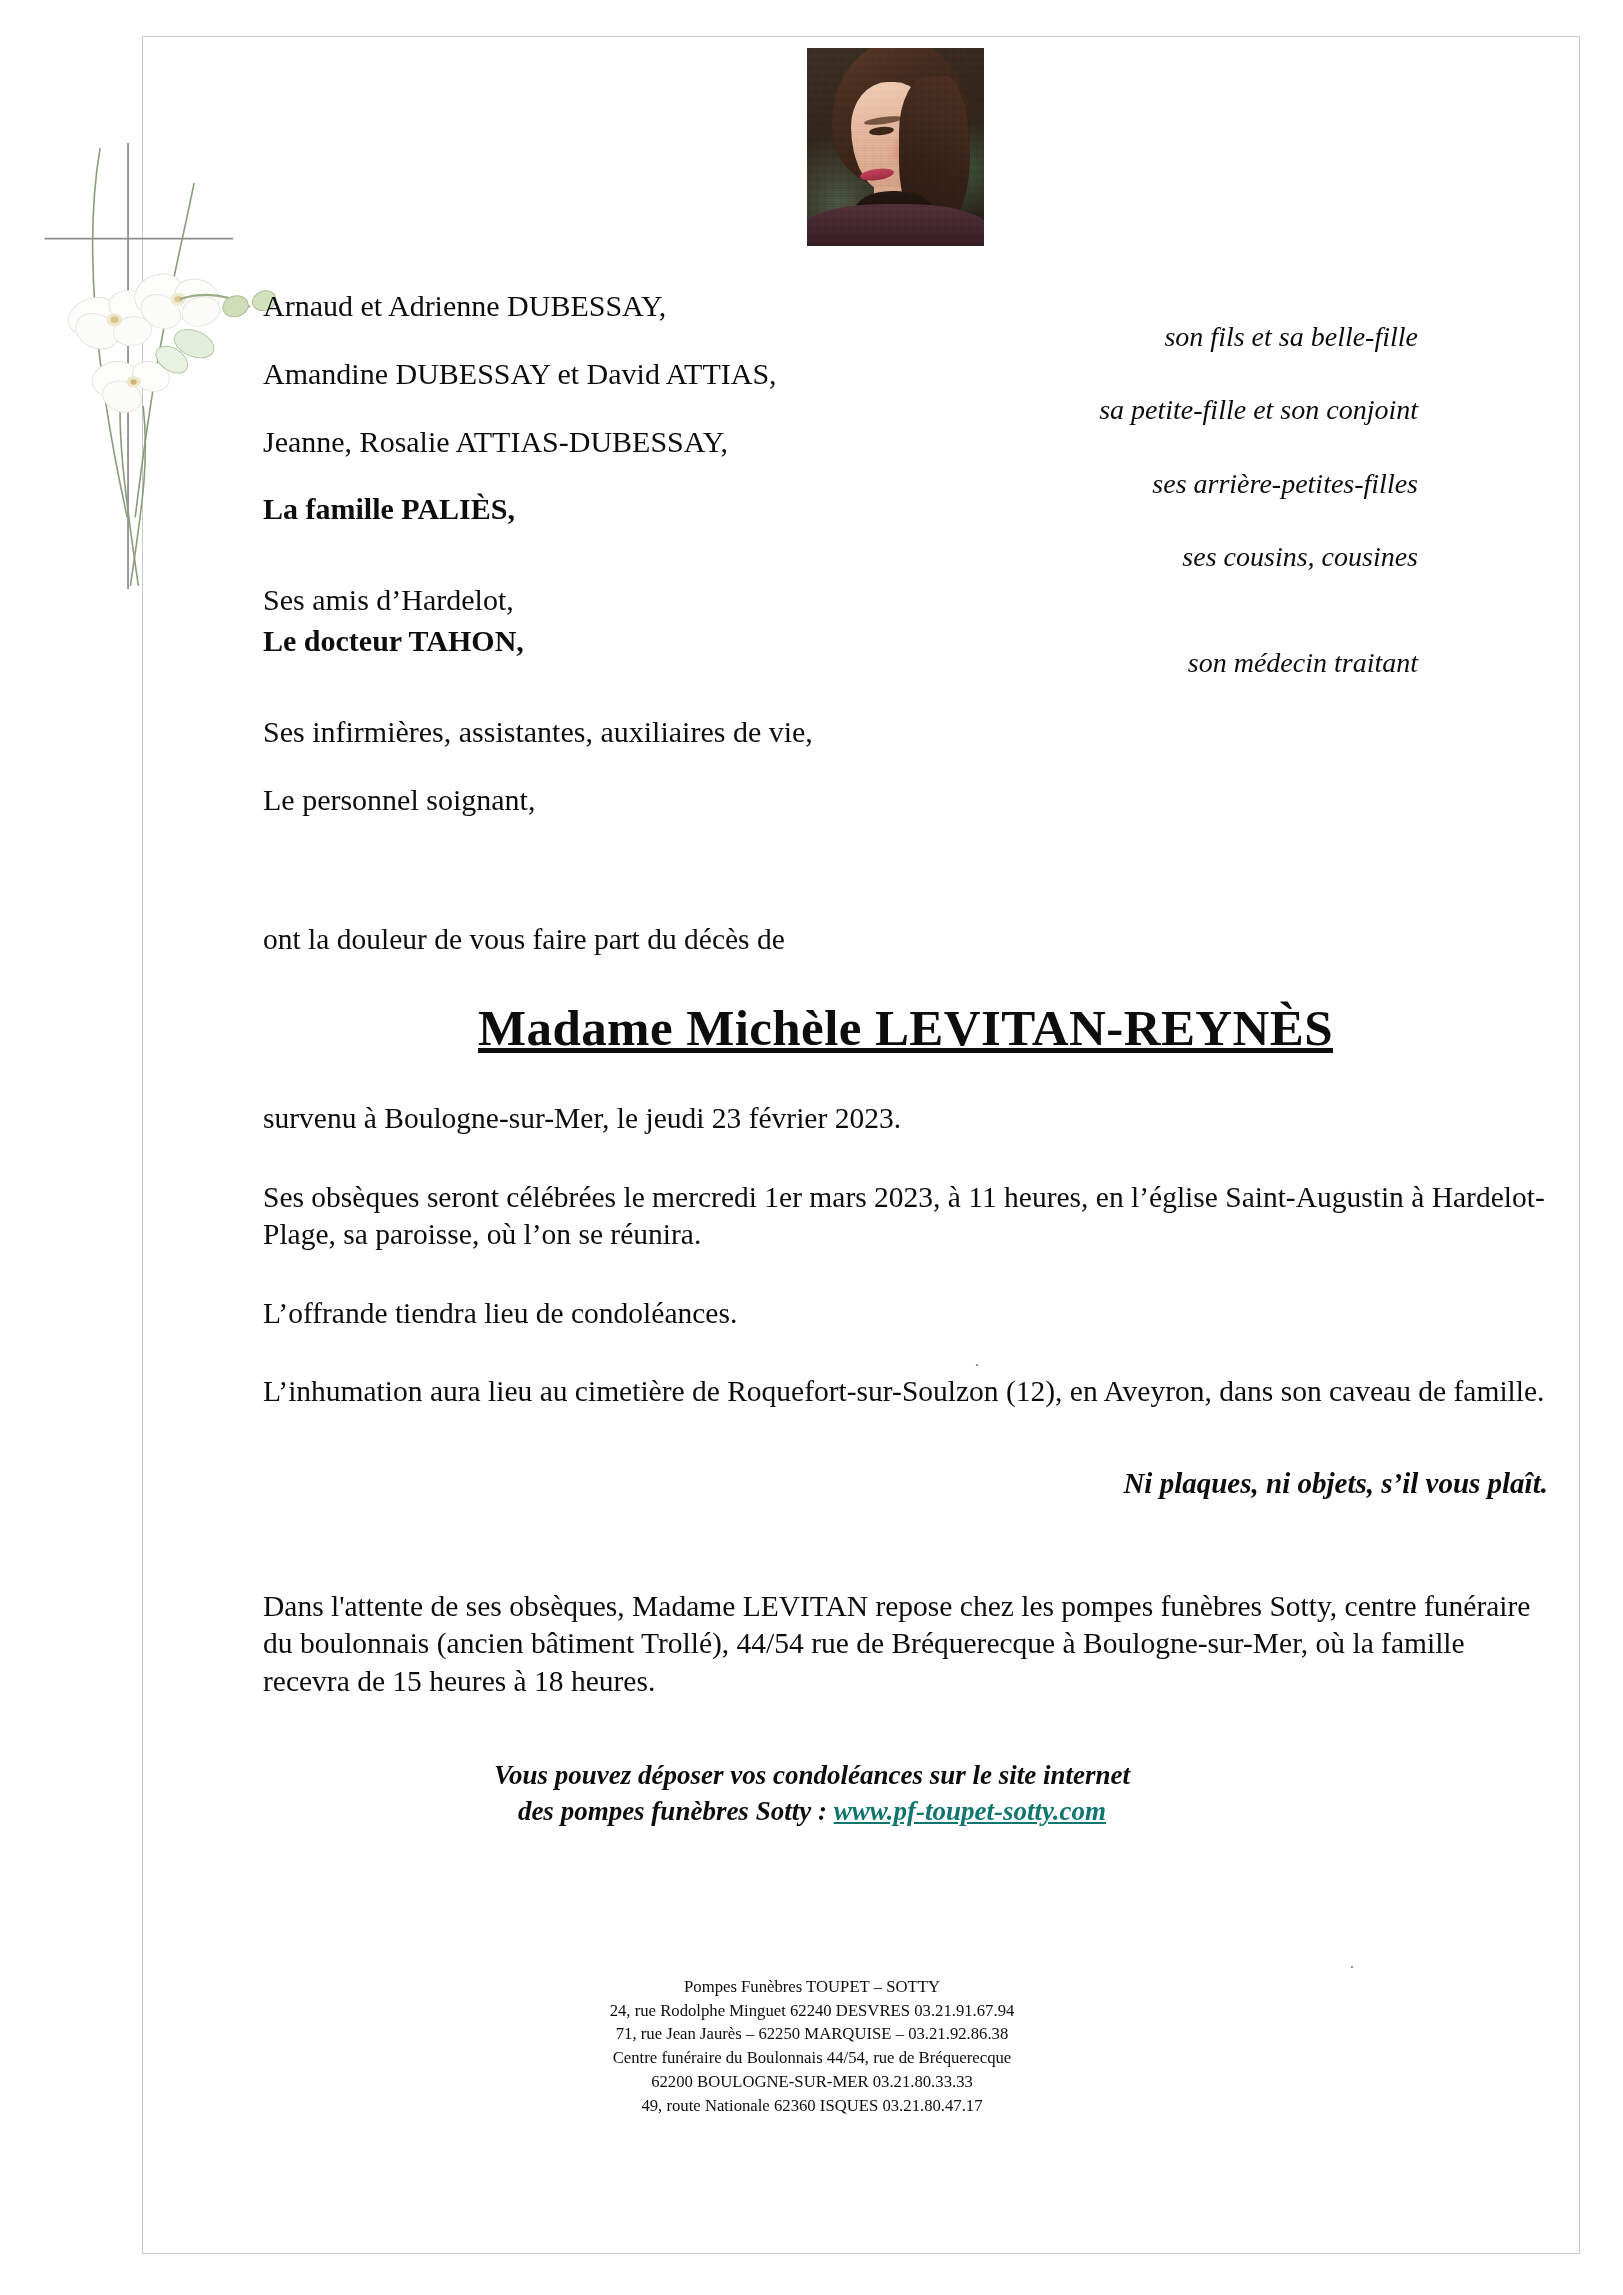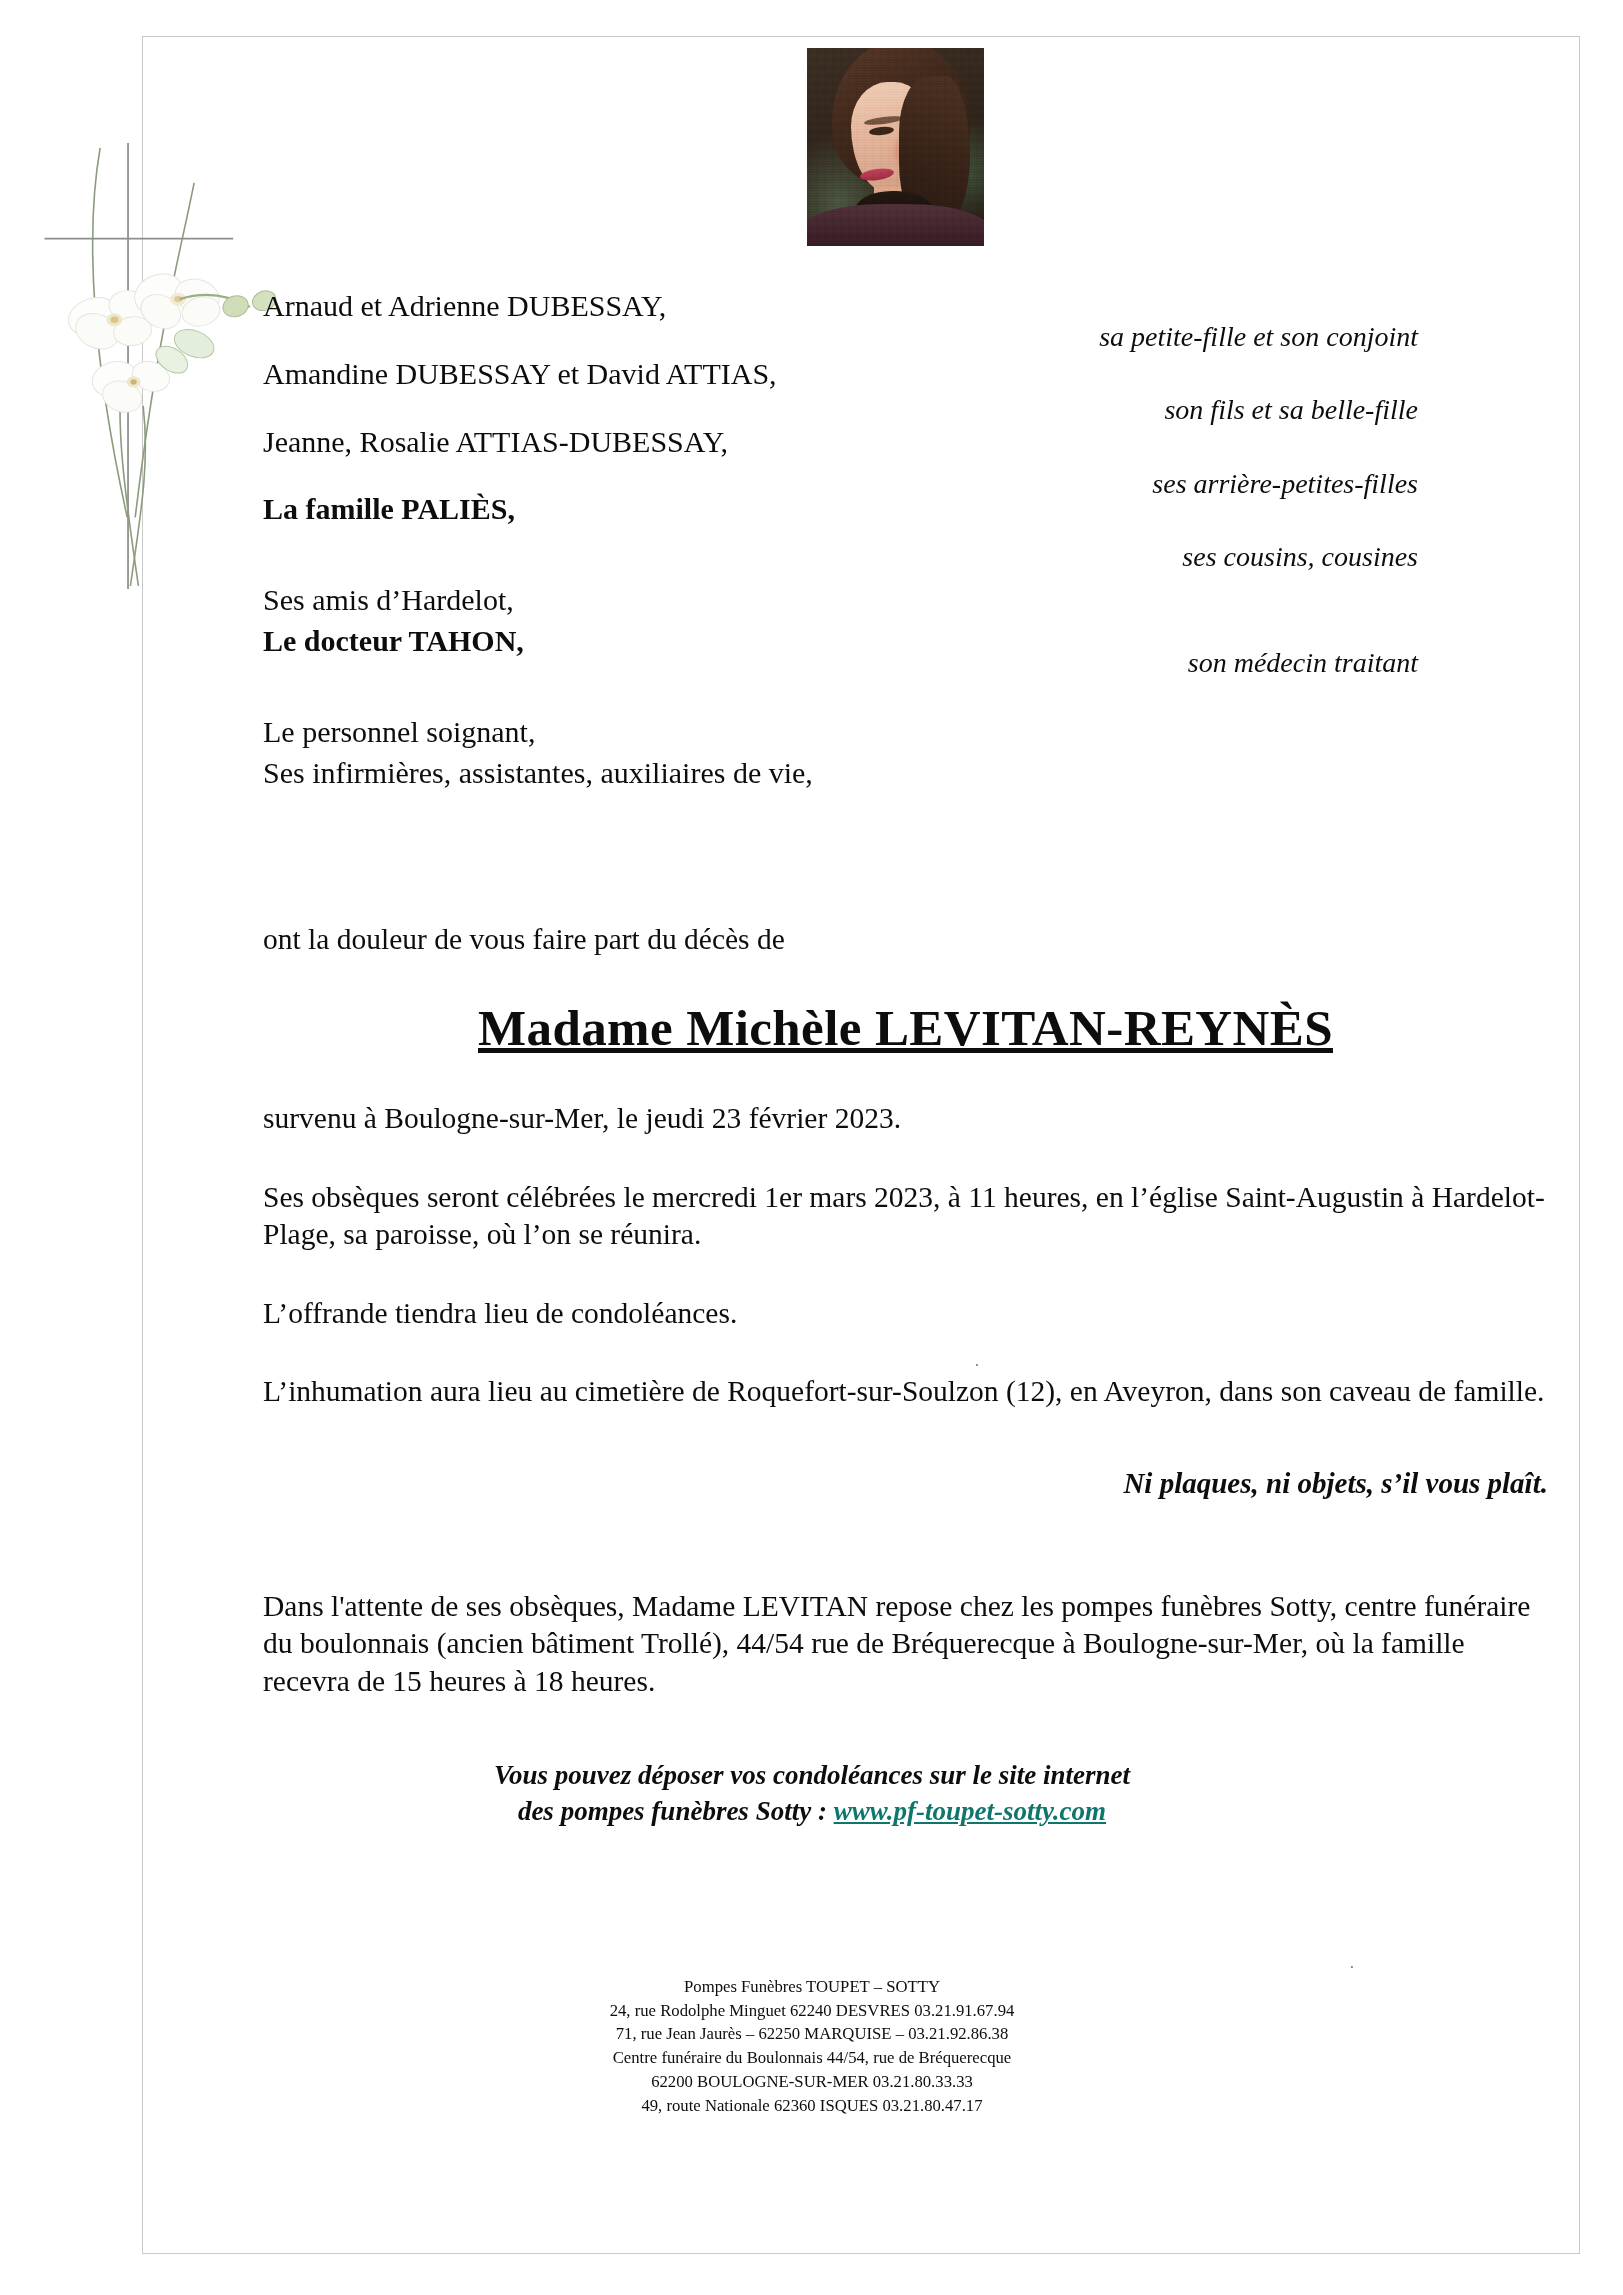--- a/index.html
+++ b/index.html
@@ -308,27 +308,27 @@
   </svg>
 </div>
 
 <div class="family-block">
   <p class="family-line">Arnaud et Adrienne DUBESSAY,</p>
   <p class="family-line">Amandine DUBESSAY et David ATTIAS,</p>
   <p class="family-line">Jeanne, Rosalie ATTIAS-DUBESSAY,</p>
   <p class="family-line gap-lg">La famille PALIÈS,</p>
   <p class="family-line tight">Ses amis d’Hardelot,</p>
   <p class="family-line gap-lg">Le docteur TAHON,</p>
+  <p class="family-line">Ses infirmières, assistantes, auxiliaires de vie,</p>
   <p class="family-line tight">Le personnel soignant,</p>
-  <p class="family-line">Ses infirmières, assistantes, auxiliaires de vie,</p>
 </div>
 
 <div class="relations-block">
+  <p class="relation-line">son fils et sa belle-fille</p>
   <p class="relation-line">sa petite-fille et son conjoint</p>
-  <p class="relation-line">son fils et sa belle-fille</p>
   <p class="relation-line">ses arrière-petites-filles</p>
   <p class="relation-line">ses cousins, cousines</p>
   <p class="relation-line spacer-before">son médecin traitant</p>
 </div>
 
 <div class="body-block">
   <p class="body-para">ont la douleur de vous faire part du décès de</p>
   <h1 class="deceased-name">Madame Michèle LEVITAN-REYNÈS</h1>
   <p class="body-para">survenu à Boulogne-sur-Mer, le jeudi 23 février 2023.</p>
   <p class="body-para">Ses obsèques seront célébrées le mercredi 1er mars 2023, à 11 heures, en l’église Saint-Augustin à Hardelot-Plage, sa paroisse, où l’on se réunira.</p>

